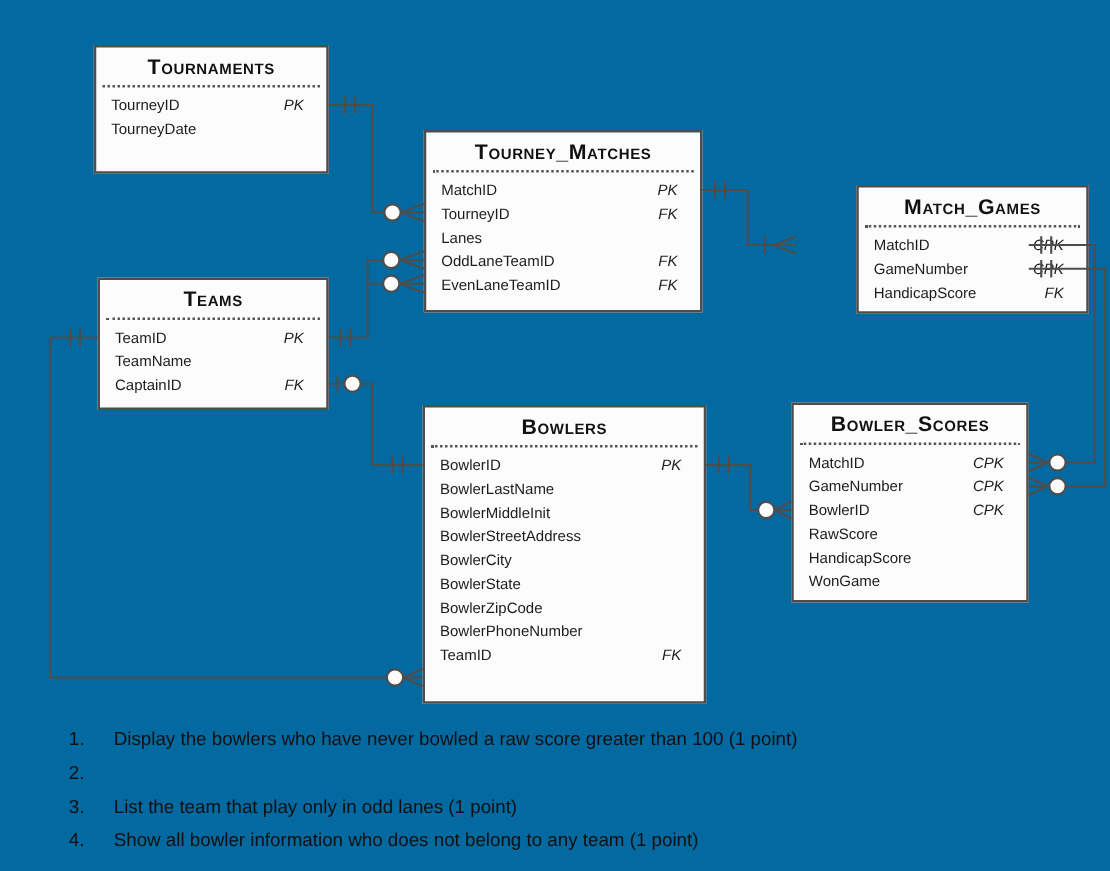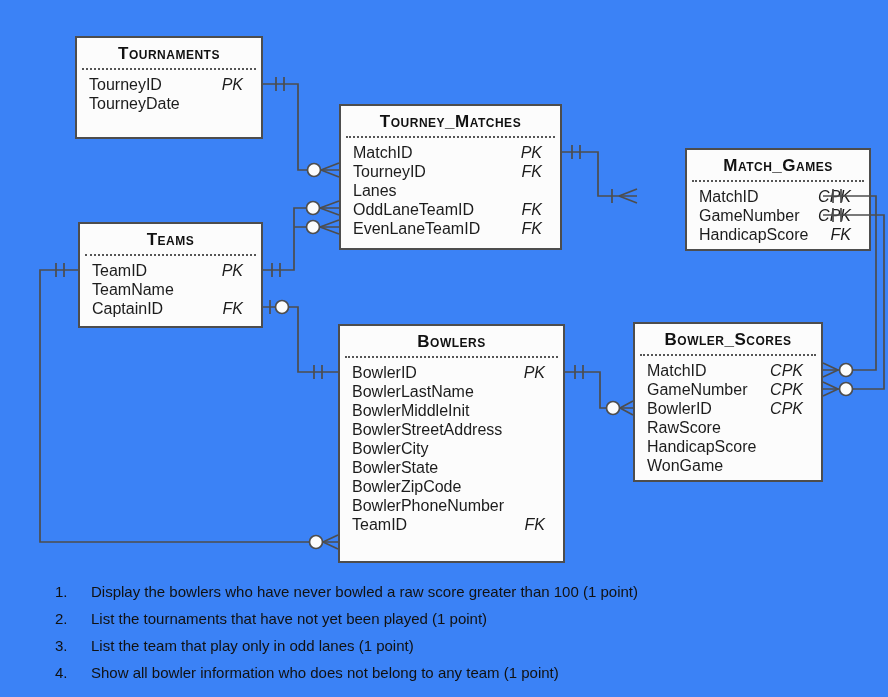--- a/index.html
+++ b/index.html
@@ -1,34 +1,34 @@
 <!DOCTYPE html>
 <html><head>
 <meta charset="utf-8">
 <style>
   html,body { margin:0; padding:0; background:#ffffff; }
   .canvas {
-    position:relative; width:888px; height:697px; background:#3b82f6;
+    position:relative; width:888px; height:697px; background:#0369a1;
     font-family:"Liberation Sans","DejaVu Sans",sans-serif; color:#1c1c1c;
     overflow:hidden;
   }
   .entity {
     position:absolute; box-sizing:border-box;
     background:#fcfcfc; border:2px solid #4d4d4d;
   }
   .etitle {
     padding:7px 0 5px; text-align:center; font-weight:bold;
     font-variant:small-caps; font-size:17px; line-height:18px;
     letter-spacing:0.5px; color:#111;
   }
   .esep { border-top:2px dotted #555; margin:0 5px; height:0; }
   .erows { padding:5px 18px 8px 12px; }
   .erow {
     display:flex; justify-content:space-between; align-items:flex-end;
-    height:19px; line-height:19px; font-size:16px; white-space:nowrap;
+    height:19px; line-height:19px; font-size:12px; white-space:nowrap;
   }
   .fkey { font-style:italic; padding-left:10px; }
   .wires { position:absolute; left:0; top:0; pointer-events:none; }
   .questions { position:absolute; left:55px; top:582px; width:790px; }
   .qrow { display:flex; height:20px; margin-bottom:7px; font-size:15px; line-height:20px; color:#111; }
   .qnum { width:22px; margin-right:14px; text-align:left; }
 </style>
 </head>
 <body>
 
@@ -249,21 +249,20 @@
     </g>
   </svg>
 
   <div class="questions">
     <div class="qrow">
       <span class="qnum">1.</span>
       <span class="qtext">Display the bowlers who have never bowled a raw score greater than 100 (1 point)</span>
     </div>
     <div class="qrow">
       <span class="qnum">2.</span>
-      <span class="qtext">List the tournaments that have not yet been played (1 point)</span>
     </div>
     <div class="qrow">
       <span class="qnum">3.</span>
       <span class="qtext">List the team that play only in odd lanes (1 point)</span>
     </div>
     <div class="qrow">
       <span class="qnum">4.</span>
       <span class="qtext">Show all bowler information who does not belong to any team (1 point)</span>
     </div>
   </div>

